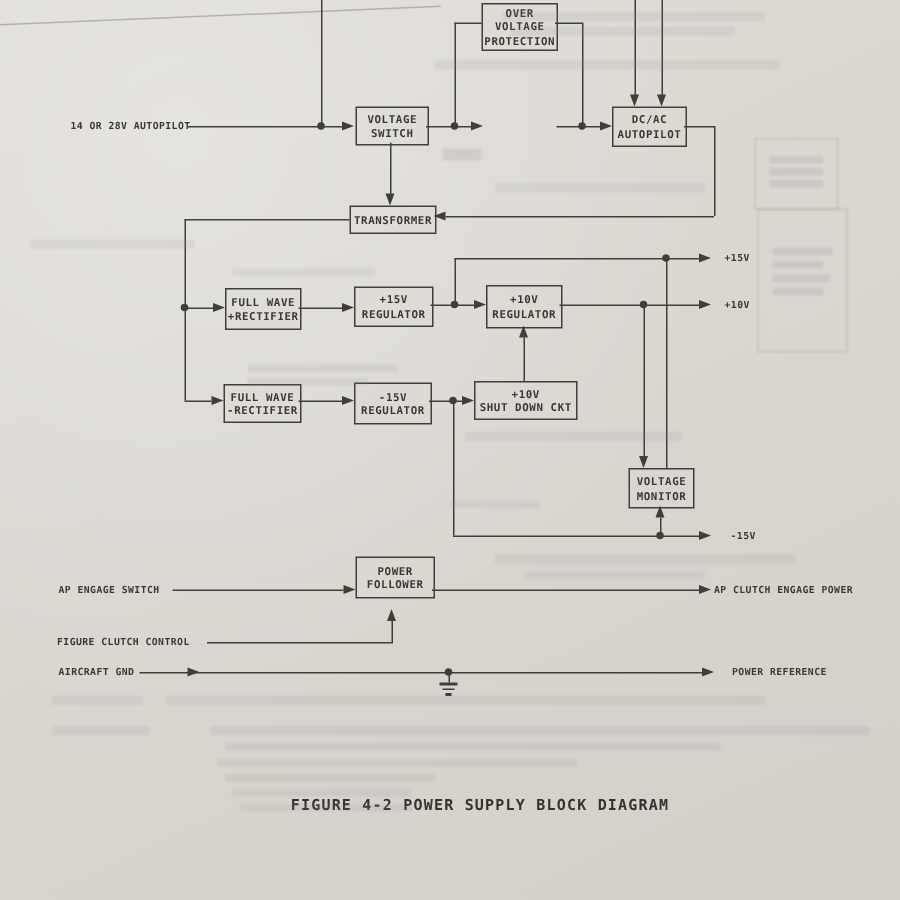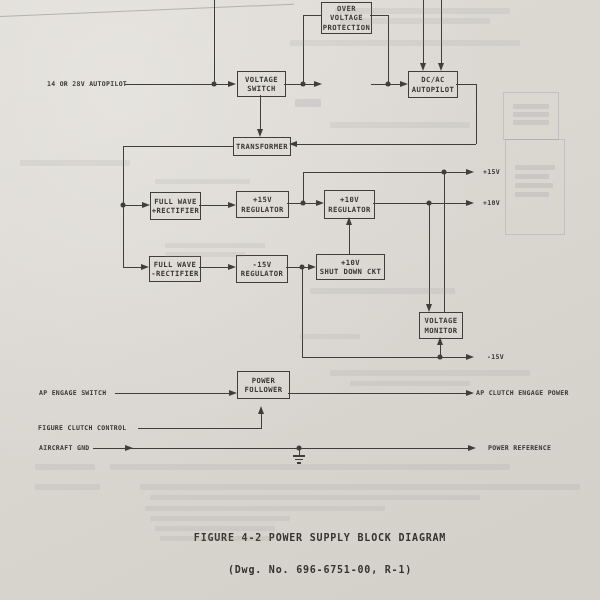--- a/index.html
+++ b/index.html
@@ -191,21 +191,20 @@
   <div class="iolabel" style="left:483px;top:168px;">+15V</div>
   <div class="iolabel" style="left:483px;top:199px;">+10V</div>
   <div class="iolabel" style="left:487px;top:353px;">-15V</div>
   <div class="iolabel" style="left:39px;top:389px;">AP ENGAGE SWITCH</div>
   <div class="iolabel" style="left:476px;top:389px;">AP CLUTCH ENGAGE POWER</div>
   <div class="iolabel" style="left:38px;top:424px;">FIGURE CLUTCH CONTROL</div>
   <div class="iolabel" style="left:39px;top:444px;">AIRCRAFT GND</div>
   <div class="iolabel" style="left:488px;top:444px;">POWER REFERENCE</div>
 
   <div class="caption cap1" style="top:532px;">FIGURE 4-2 POWER SUPPLY BLOCK DIAGRAM</div>
-  <div class="caption cap2" style="top:564px;">(Dwg. No. 696-6751-00, R-1)</div>
 
   <div class="ghost gbox" style="left:503px;top:92px;width:54px;height:46px;"></div>
   <div class="ghost gbox" style="left:505px;top:139px;width:58px;height:94px;"></div>
   <div class="ghost gbar" style="left:513px;top:104px;width:36px;height:5px;"></div>
   <div class="ghost gbar" style="left:513px;top:112px;width:36px;height:5px;"></div>
   <div class="ghost gbar" style="left:513px;top:120px;width:36px;height:5px;"></div>
   <div class="ghost gbar" style="left:515px;top:165px;width:40px;height:5px;"></div>
   <div class="ghost gbar" style="left:515px;top:174px;width:34px;height:5px;"></div>
   <div class="ghost gbar" style="left:515px;top:183px;width:38px;height:5px;"></div>
   <div class="ghost gbar" style="left:515px;top:192px;width:34px;height:5px;"></div>

